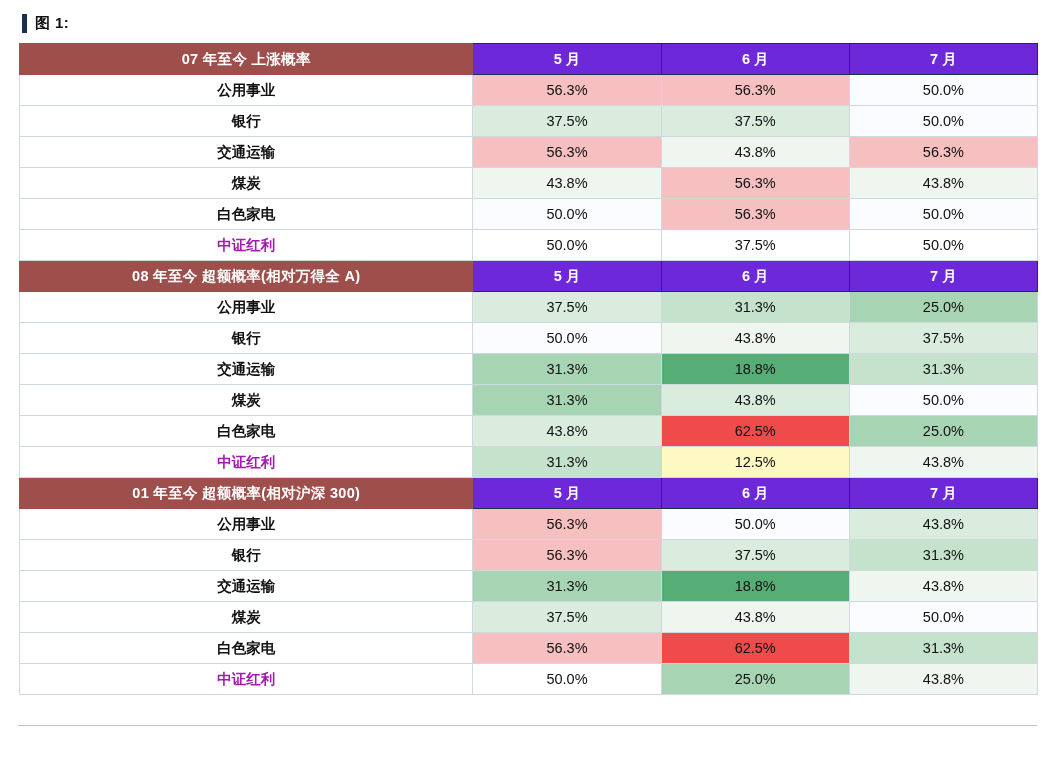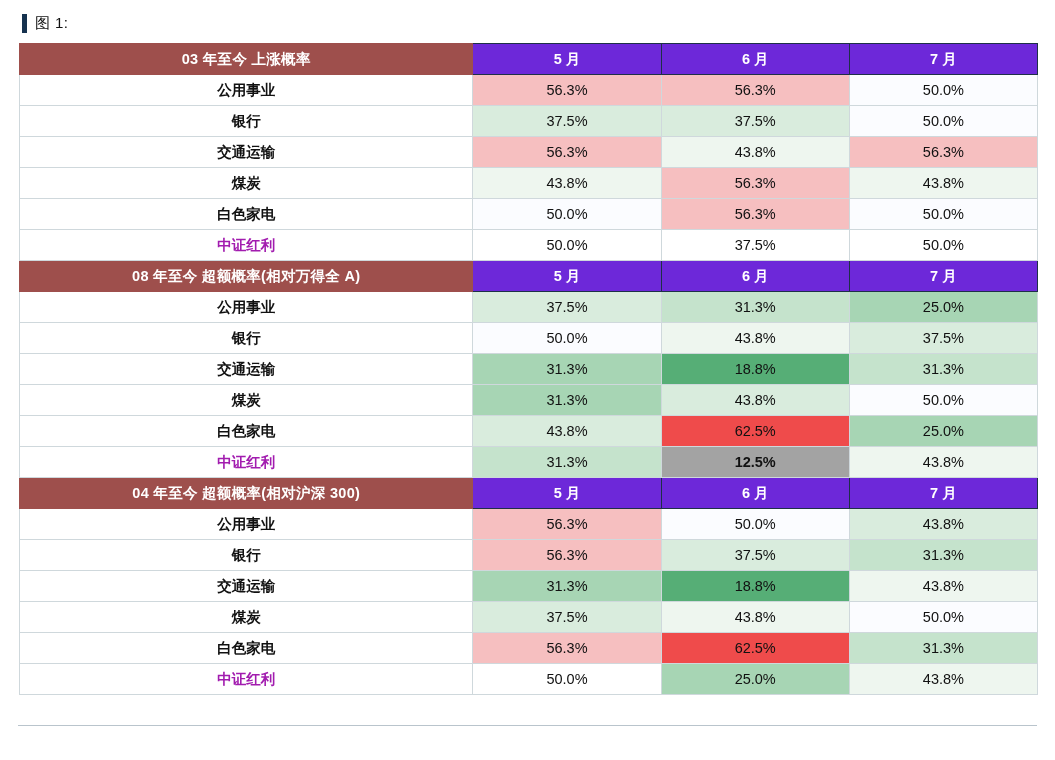--- a/index.html
+++ b/index.html
@@ -27,21 +27,21 @@
     align-items: center;
     padding: 14px 0 10px 4px;
   }
   .title-bar {
     width: 5px;
     height: 19px;
     background: #16324f;
     margin-right: 8px;
   }
   .title-label {
-    font-weight: normal;
+    font-weight: bold;
     font-size: 15px;
     letter-spacing: 0.4px;
     white-space: nowrap;
   }
   .title-text {
     font-weight: bold;
     font-size: 15px;
     white-space: nowrap;
   }
   
@@ -100,21 +100,21 @@
 
   <table class="grid">
     <colgroup>
       <col class="c-name">
         <col class="c-m">
         <col class="c-m">
         <col class="c-m">
     </colgroup>
     <tbody id="table-body">
         <tr class="section-head">
-          <td class="sec-title">03 年至今  上涨概率</td>
+          <td class="sec-title">07 年至今  上涨概率</td>
           <td class="sec-month">5 月</td>
           <td class="sec-month">6 月</td>
           <td class="sec-month">7 月</td>
         </tr>
         <tr>
           <td class="row-name">公用事业</td>
           <td class="val" style="background: rgb(246, 191, 192);">56.3%</td>
           <td class="val" style="background: rgb(246, 191, 192);">56.3%</td>
           <td class="val" style="background: rgb(251, 252, 255);">50.0%</td>
         </tr>
@@ -180,25 +180,25 @@
         </tr>
         <tr>
           <td class="row-name">白色家电</td>
           <td class="val" style="background: rgb(217, 236, 221);">43.8%</td>
           <td class="val" style="background: rgb(239, 75, 75);">62.5%</td>
           <td class="val" style="background: rgb(167, 213, 180);">25.0%</td>
         </tr>
         <tr>
           <td class="row-name highlight">中证红利</td>
           <td class="val" style="background: rgb(197, 227, 204);">31.3%</td>
-          <td class="val" style="background: #a3a3a3; font-weight: bold;">12.5%</td>
+          <td class="val" style="background: #fef9c3;">12.5%</td>
           <td class="val" style="background: rgb(238, 246, 239);">43.8%</td>
         </tr>
         <tr class="section-head">
-          <td class="sec-title">04 年至今  超额概率(相对沪深 300)</td>
+          <td class="sec-title">01 年至今  超额概率(相对沪深 300)</td>
           <td class="sec-month">5 月</td>
           <td class="sec-month">6 月</td>
           <td class="sec-month">7 月</td>
         </tr>
         <tr>
           <td class="row-name">公用事业</td>
           <td class="val" style="background: rgb(246, 191, 192);">56.3%</td>
           <td class="val" style="background: rgb(251, 252, 255);">50.0%</td>
           <td class="val" style="background: rgb(217, 236, 221);">43.8%</td>
         </tr>

